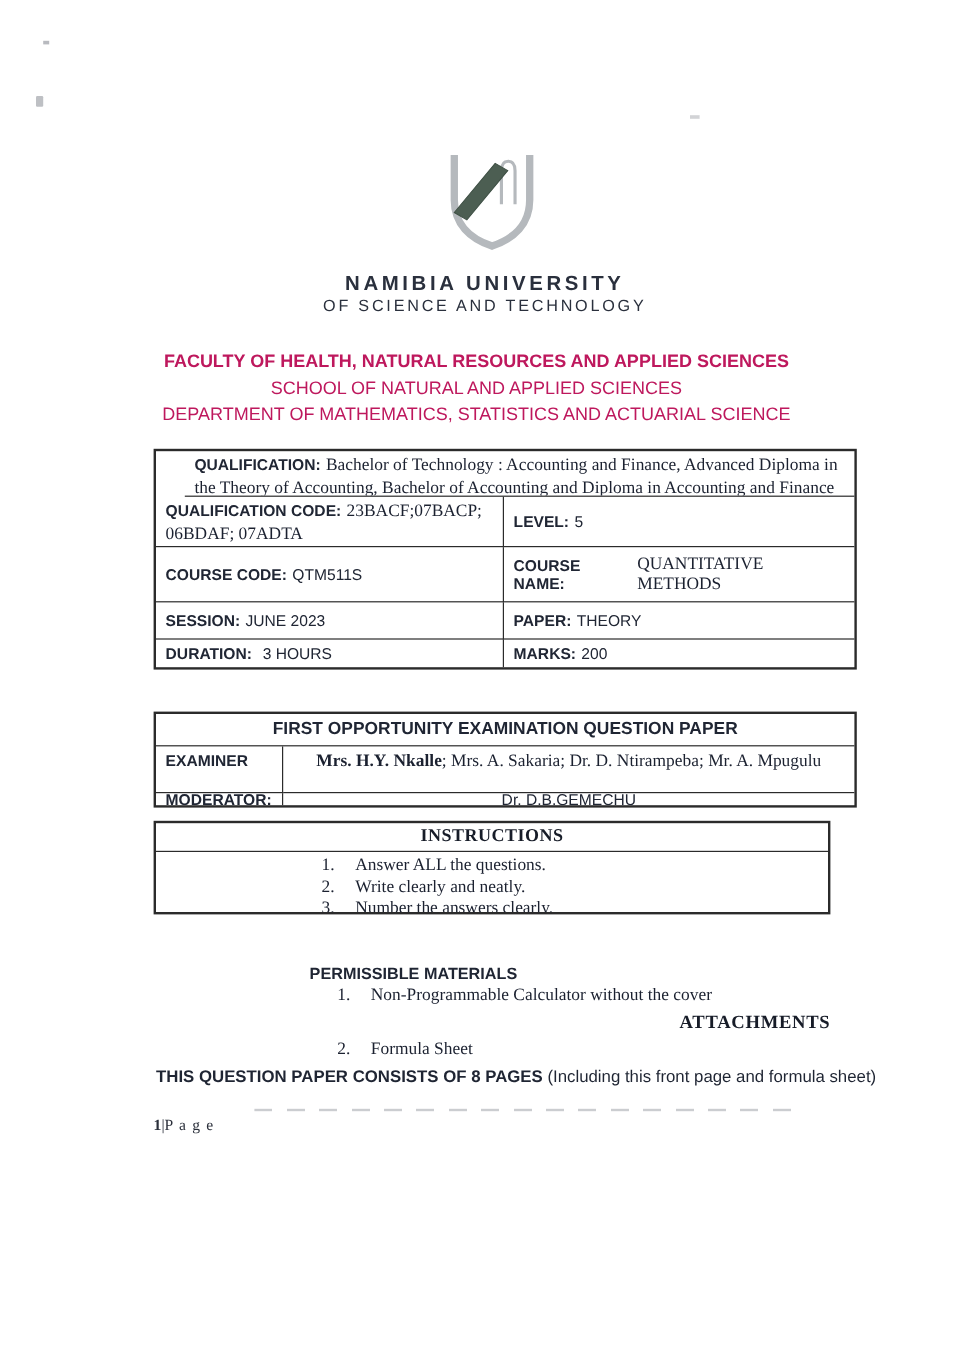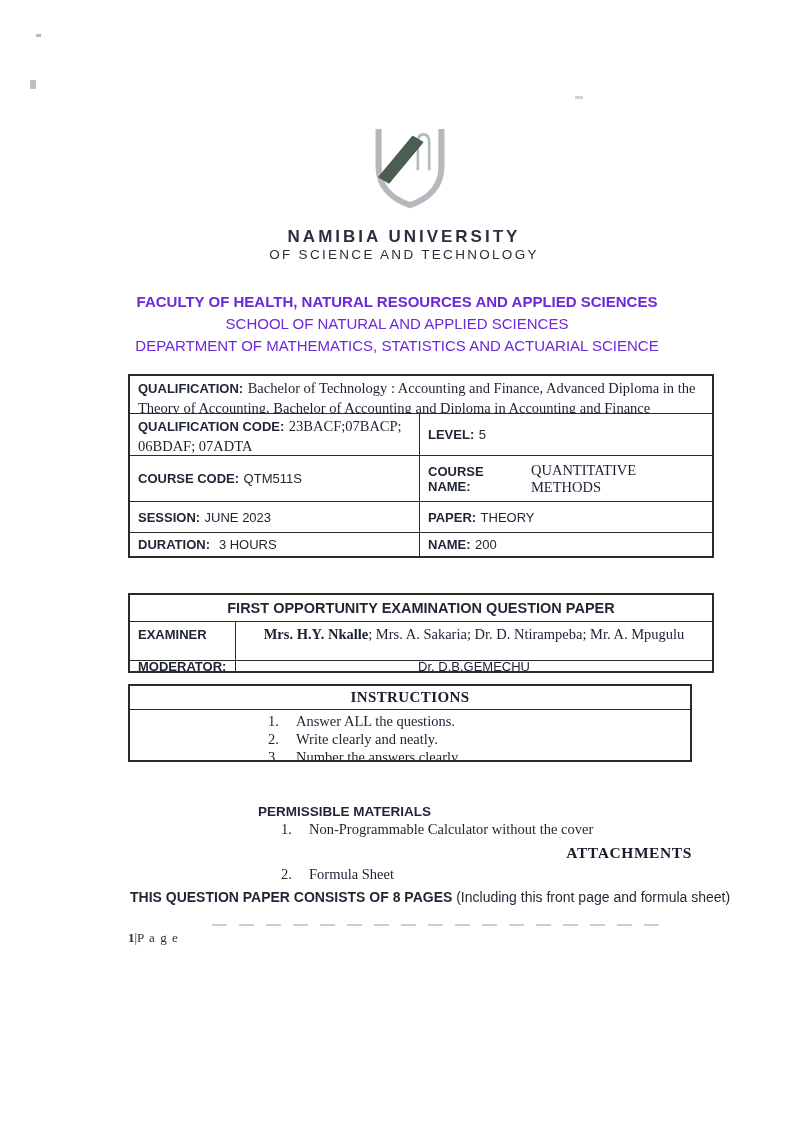--- a/index.html
+++ b/index.html
@@ -20,21 +20,21 @@
     background:repeating-linear-gradient(90deg, rgba(125,130,138,.4) 0 15px, transparent 15px 27px);
   }
 
   
   .logo-wrap { position:absolute; left:366px; top:123px; width:88px; height:96px; }
   .brand { position:absolute; left:0; right:0; text-align:center; transform:translateX(7px); color:#2a303d; }
   .brand-line1 { top:227px; font-size:17px; font-weight:700; letter-spacing:3px; }
   .brand-line2 { top:247px; font-size:13.5px; font-weight:400; letter-spacing:2.3px; }
 
   
-  .headings { position:absolute; left:0; right:0; top:291px; text-align:center; color:#6d28d9; }
+  .headings { position:absolute; left:0; right:0; top:291px; text-align:center; color:#be185d; }
   .headings .h1 { font-size:15px; font-weight:700; line-height:22px; }
   .headings .h2, .headings .h3 { font-size:15px; font-weight:400; line-height:22px; }
 
   
   .doc-table { position:absolute; display:grid; border:2px solid #2b2b2b; background:#fff; }
   .doc-table > div { border-right:1.3px solid #2b2b2b; border-bottom:1.3px solid #2b2b2b; padding:3px 8px; overflow:hidden; }
   .doc-table > div.no-r { border-right:none; }
   .doc-table > div.no-b { border-bottom:none; }
   .lbl { font-weight:700; font-size:13px; color:#20263400; color:#202634; }
   .val-sans { font-size:13px; font-weight:400; color:#202634; }
@@ -98,21 +98,21 @@
   <div class="brand brand-line1">NAMIBIA UNIVERSITY</div>
   <div class="brand brand-line2">OF SCIENCE AND TECHNOLOGY</div>
 
   <div class="headings">
     <div class="h1">FACULTY OF HEALTH, NATURAL RESOURCES AND APPLIED SCIENCES</div>
     <div class="h2">SCHOOL OF NATURAL AND APPLIED SCIENCES</div>
     <div class="h3">DEPARTMENT OF MATHEMATICS, STATISTICS AND ACTUARIAL SCIENCE</div>
   </div>
 
   <div class="doc-table t1">
-    <div class="no-r cell-inline" style="grid-column:1/3;">
+    <div class="no-r cell-inline" style="grid-column:1/3;margin-left:24px;">
       <span class="lbl">QUALIFICATION:</span>
       <span class="val-serif">Bachelor of Technology : Accounting and Finance, Advanced Diploma in the Theory of Accounting, Bachelor of Accounting and Diploma in Accounting and Finance</span>
     </div>
     <div class="cell-inline">
       <span class="lbl">QUALIFICATION CODE:</span>
       <span class="val-serif">23BACF;07BACP; 06BDAF; 07ADTA</span>
     </div>
     <div class="no-r vcenter">
       <span class="lbl">LEVEL:</span>&nbsp;
       <span class="val-sans">5</span>
@@ -131,21 +131,21 @@
     </div>
     <div class="no-r vcenter">
       <span class="lbl">PAPER:</span>&nbsp;
       <span class="val-sans">THEORY</span>
     </div>
     <div class="no-b vcenter">
       <span class="lbl">DURATION:</span>&nbsp;&nbsp;
       <span class="val-sans">3 HOURS</span>
     </div>
     <div class="no-r no-b vcenter">
-      <span class="lbl">NAME:</span>&nbsp;
+      <span class="lbl">MARKS:</span>&nbsp;
       <span class="val-sans">200</span>
     </div>
   </div>
 
   <div class="doc-table t2">
     <div class="no-r t2-title" style="grid-column:1/3;">FIRST OPPORTUNITY EXAMINATION QUESTION PAPER</div>
     <div>
       <span class="lbl">EXAMINER</span>
     </div>
     <div class="no-r names">

